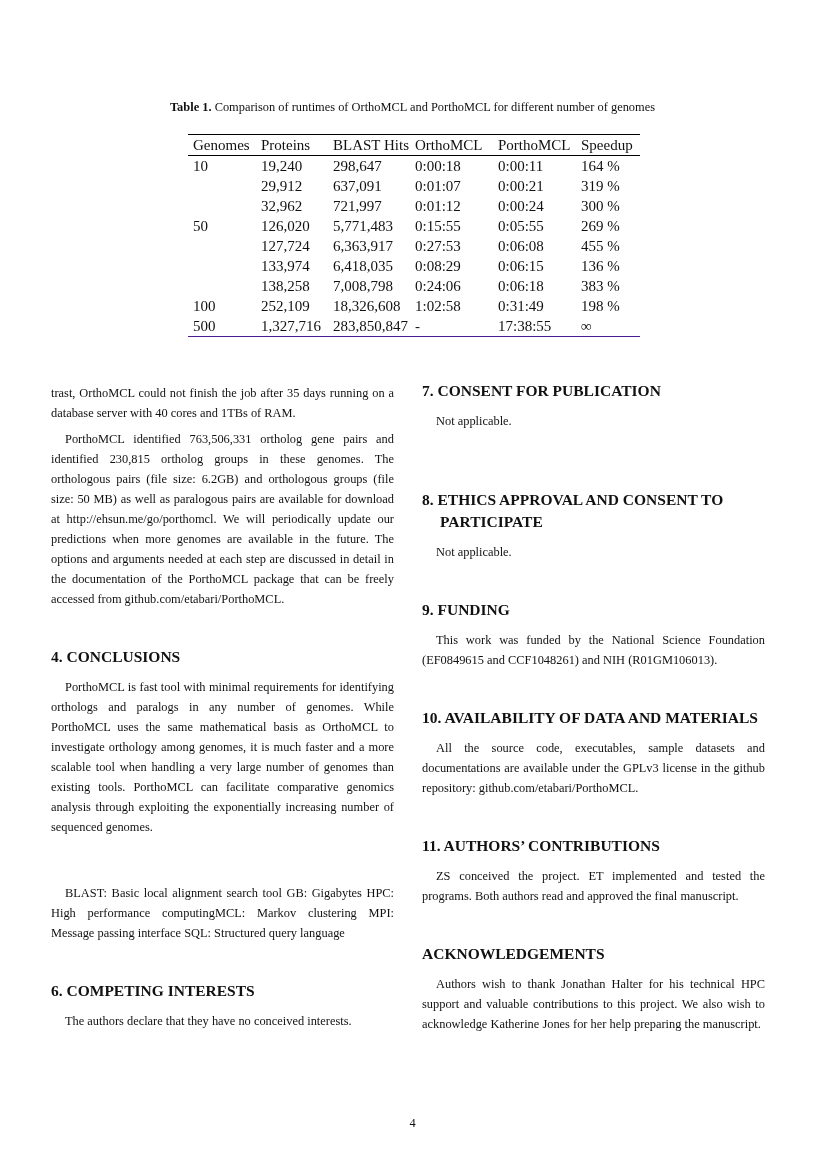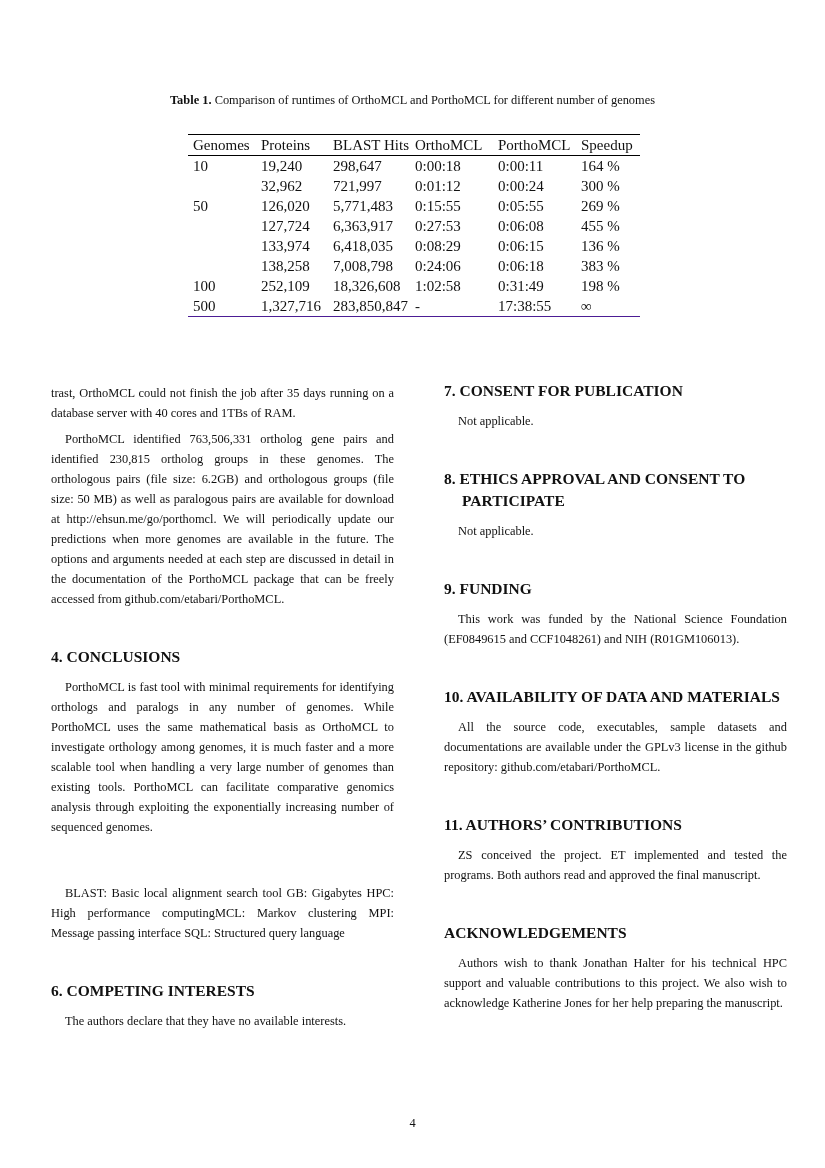--- a/index.html
+++ b/index.html
@@ -1,35 +1,35 @@
 <!DOCTYPE html>
 <html><head>
 <meta charset="utf-8">
 <style>
   html, body { margin: 0; padding: 0; background: #ffffff; }
   body { width: 825px; height: 1168px; position: relative; overflow: hidden;
          font-family: "Liberation Serif", "DejaVu Serif", serif; color: #111; }
-  .caption { position: absolute; top: 93px; left: 0; width: 825px; text-align: center;
+  .caption { position: absolute; top: 100px; left: 0; width: 825px; text-align: center;
              font-size: 12.4px; }
   .caption b { font-weight: bold; }
   table.runtimes { position: absolute; top: 134px; left: 188px; width: 452px;
                    border-collapse: collapse; font-size: 15px; }
   table.runtimes th, table.runtimes td { text-align: left; font-weight: normal;
                    padding: 0 0 0 5px; height: 20px; line-height: 20px; white-space: nowrap; }
   table.runtimes thead tr { border-top: 1px solid #000; border-bottom: 1px solid #000; }
   table.runtimes tbody tr:last-child { border-bottom: 1px solid #4c1d95; }
   table.runtimes thead th { height: 19px; }
   .col { position: absolute; width: 343px; font-size: 12.4px; line-height: 20px; }
   .col.left { left: 51px; top: 383px; }
-  .col.right { left: 444px; top: 380px; }
+  .col.right { left: 422px; top: 380px; }
   p { margin: 0; text-align: justify; }
   p.indent { text-indent: 14px; }
   p + p { margin-top: 6px; }
   h2 { font-size: 15.5px; font-weight: bold; margin: 0; line-height: 22px; }
-  h2.hang { padding-left: 18px; text-indent: -18px; }
+  h2.hang { padding-left: 18px; text-indent: -18px; margin-top: 21px; }
   h2.hang2 { padding-left: 26px; text-indent: -26px; }
   .sec-gap-lg { height: 37px; }
   .after-h { height: 9px; }
   .pageno { position: absolute; top: 1116px; left: 0; width: 825px; text-align: center; font-size: 12.4px; }
 </style>
 </head>
 <body>
 
 <div class="caption">
   <b>Table 1.</b><span> Comparison of runtimes of OrthoMCL and PorthoMCL for different number of genomes</span>
@@ -47,20 +47,28 @@
     </tr>
   </thead>
   <tbody id="table-body">
       <tr>
         <td>10</td>
         <td>19,240</td>
         <td>298,647</td>
         <td>0:00:18</td>
         <td>0:00:11</td>
         <td>164 %</td>
+      </tr>
+      <tr>
+        <td></td>
+        <td>29,912</td>
+        <td>637,091</td>
+        <td>0:01:07</td>
+        <td>0:00:21</td>
+        <td>319 %</td>
       </tr>
       <tr>
         <td></td>
         <td>32,962</td>
         <td>721,997</td>
         <td>0:01:12</td>
         <td>0:00:24</td>
         <td>300 %</td>
       </tr>
       <tr>
@@ -123,21 +131,21 @@
   <div class="after-h"></div>
   <p class="indent">PorthoMCL is fast tool with minimal requirements for identifying orthologs and paralogs in any number of genomes. While PorthoMCL uses the same mathematical basis as OrthoMCL to investigate orthology among genomes, it is much faster and a more scalable tool when handling a very large number of genomes than existing tools.  PorthoMCL can facilitate comparative genomics analysis through exploiting the exponentially increasing number of sequenced genomes.</p>
 
   <div class="sec-gap-lg"></div>
   <div class="after-h"></div>
   <p class="indent">BLAST: Basic local alignment search tool GB: Gigabytes HPC: High performance computingMCL: Markov clustering MPI: Message passing interface SQL: Structured query language</p>
 
   <div class="sec-gap-lg"></div>
   <h2>6. COMPETING INTERESTS</h2>
   <div class="after-h"></div>
-  <p class="indent">The authors declare that they have no available interests.</p>
+  <p class="indent">The authors declare that they have no conceived interests.</p>
 </div>
 
 <div class="col right">
   <h2>7. CONSENT FOR PUBLICATION</h2>
   <div class="after-h"></div>
   <p class="indent">Not applicable.</p>
 
   <div class="sec-gap-lg"></div>
   <h2 class="hang">8. ETHICS APPROVAL AND CONSENT TO PARTICIPATE</h2>
   <div class="after-h"></div>

